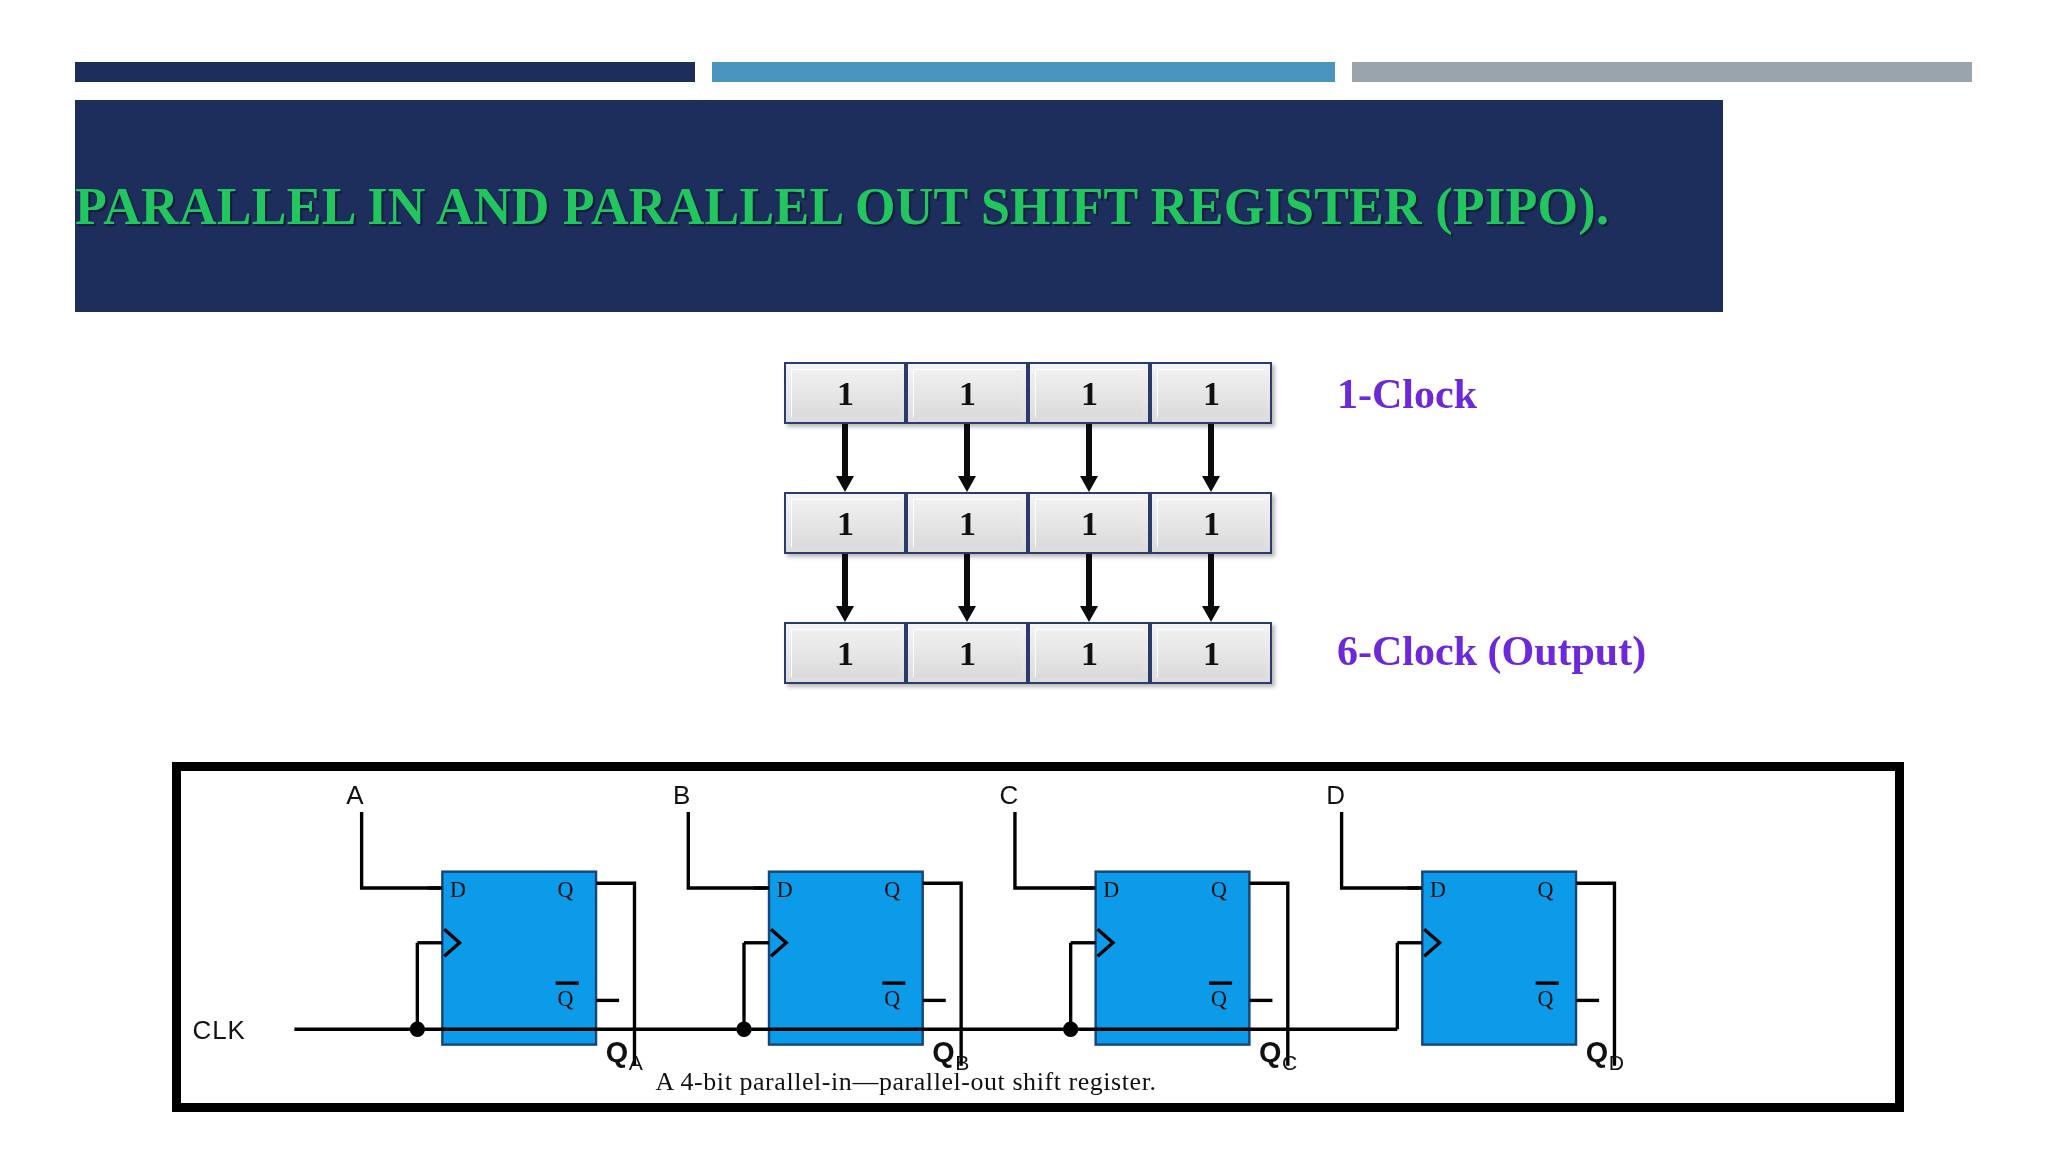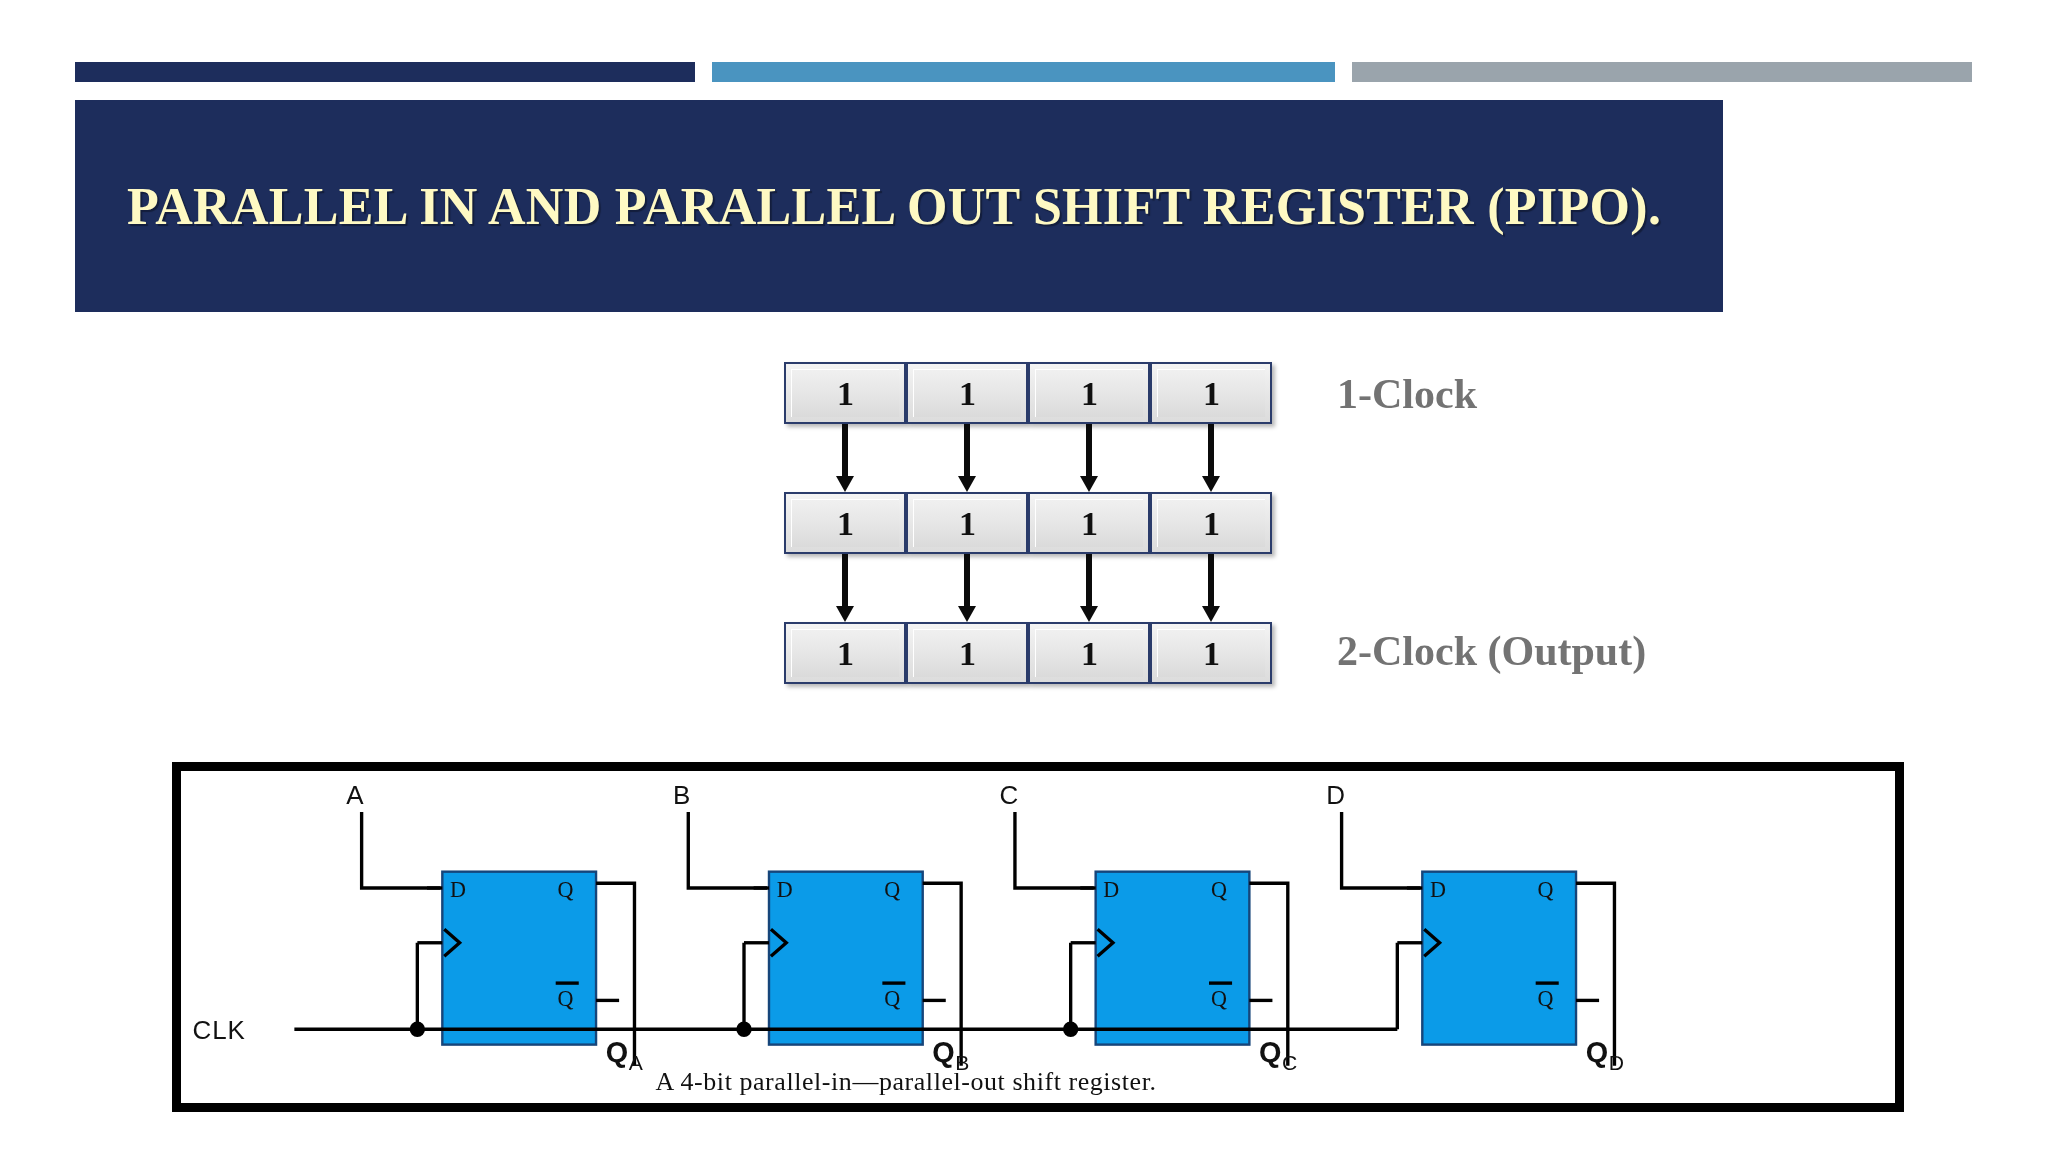--- a/index.html
+++ b/index.html
@@ -35,26 +35,25 @@
     position: absolute;
     left: 75px;
     top: 100px;
     width: 1648px;
     height: 212px;
     background: #1d2d5c;
     display: flex;
     align-items: center;
   }
   .title-text {
-    color: #fef9c3;
+    color: #22c55e;
     font-family: "Liberation Serif", serif;
     font-weight: bold;
     font-size: 52px;
     letter-spacing: 0.3px;
-    padding-left: 52px;
     white-space: nowrap;
     text-shadow: 2px 2px 1px rgba(0,0,0,0.35);
   }
 
   
   .registers {
     position: absolute;
     left: 0; top: 0;
     width: 2048px; height: 1152px;
     pointer-events: none;
@@ -120,21 +119,21 @@
     border-right: 9px solid transparent;
     border-top: 16px solid #0b0b0b;
   }
 
   
   .clk-label {
     position: absolute;
     font-family: "Liberation Serif", serif;
     font-weight: bold;
     font-size: 42px;
-    color: #737373;
+    color: #6d28d9;
     white-space: nowrap;
   }
   .clk-label.l0 { left: 1337px; top: 370px; }
   .clk-label.l1 { left: 1337px; top: 497px; }
   .clk-label.l2 { left: 1337px; top: 627px; }
 
   
   .circuit-frame {
     position: absolute;
     left: 172px;
@@ -259,21 +258,21 @@
         </div>
       </div>
     <div class="reg-cell">
         <div class="inner">
           <span class="val">1</span>
         </div>
       </div>
   </div>
 
   <span class="clk-label l0">1-Clock</span>
-  <span class="clk-label l2">2-Clock (Output)</span>
+  <span class="clk-label l2">6-Clock (Output)</span>
 </div>
 
 <div class="circuit-frame">
   <svg width="1714" height="332" viewBox="-70 0 1784 332">
     <defs>
       <style>
         .wire   { stroke:#000; stroke-width:3.5; fill:none; }
         .ffbody { fill:#0b9be8; stroke:#16457a; stroke-width:2.5; }
         .pin    { font-family:"Liberation Serif", serif; font-size:23px; fill:#111; }
         .sig    { font-family:"Liberation Sans", sans-serif; font-size:27px; fill:#111; letter-spacing:1px;}

